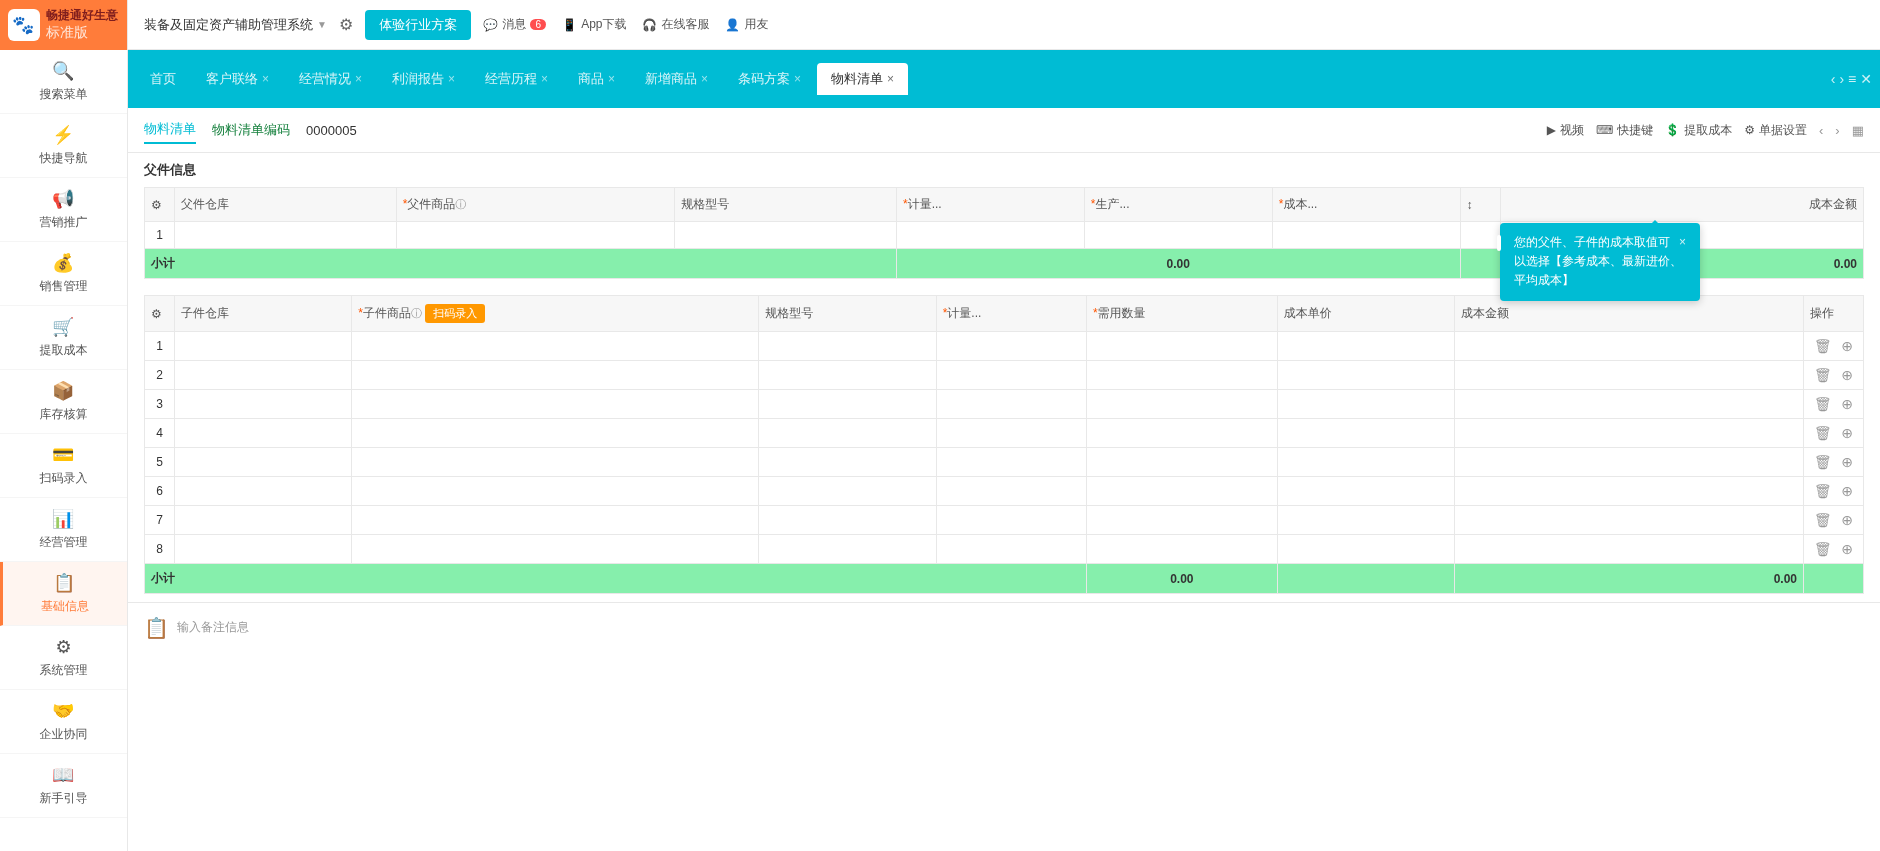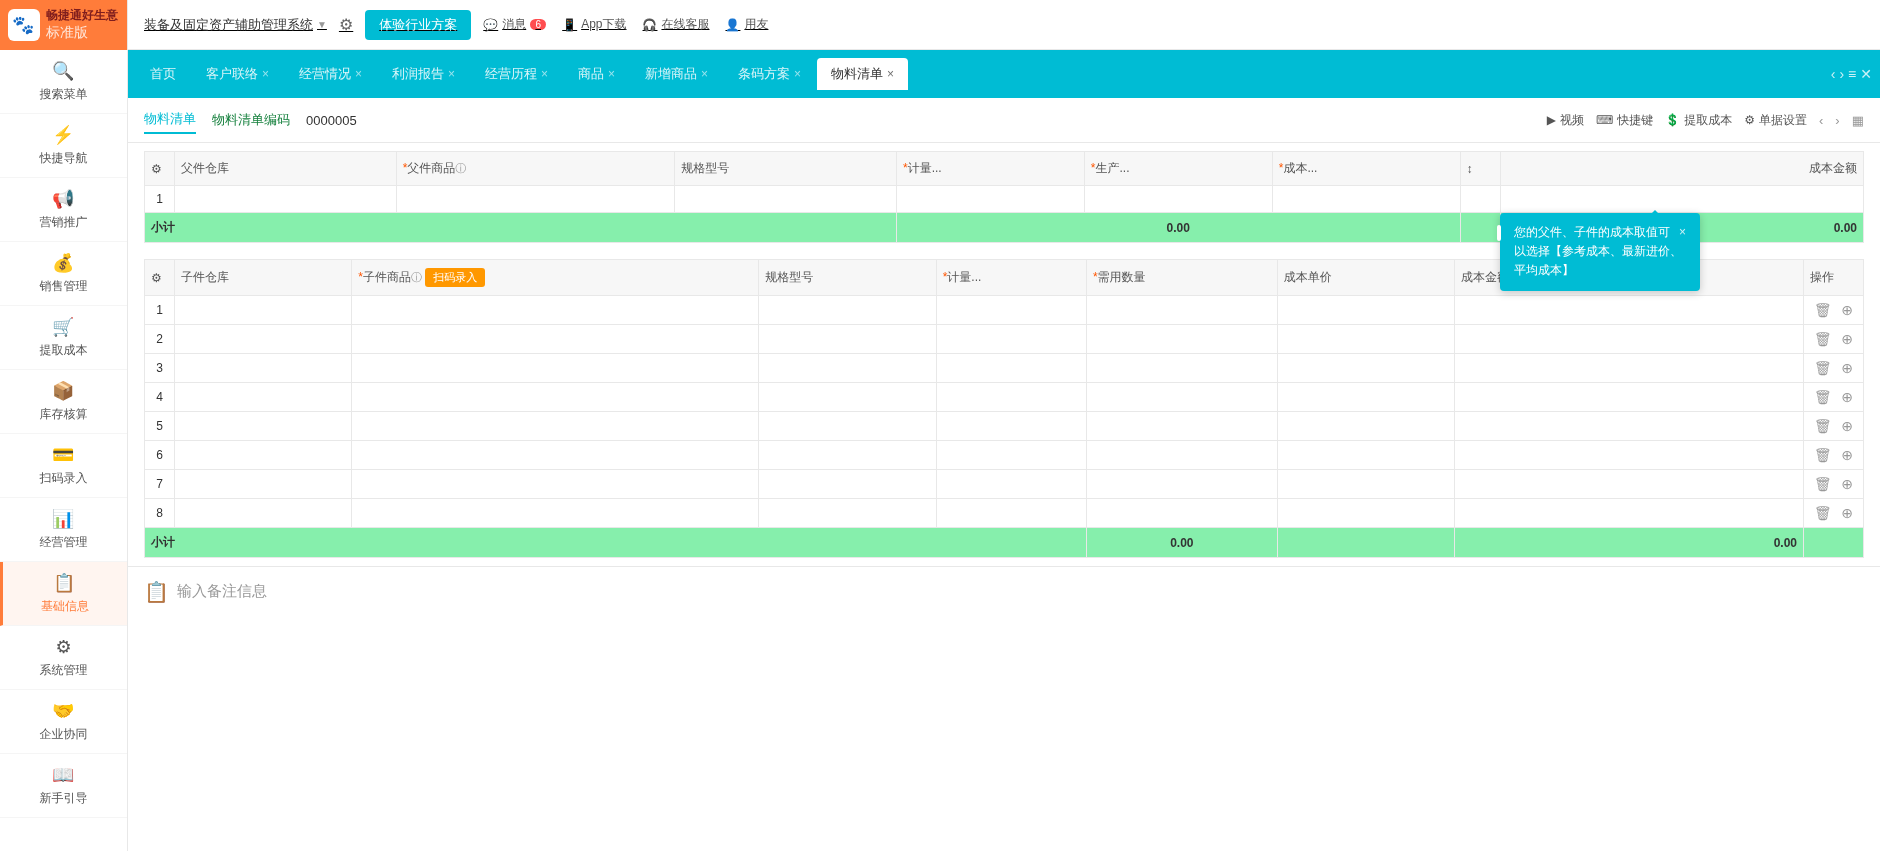--- a/index.html
+++ b/index.html
@@ -54,21 +54,20 @@
 
     
     .topbar {
       background: #fff;
       height: 50px;
       display: flex;
       align-items: center;
       padding: 0 16px;
       border-bottom: 1px solid #e8e8e8;
       gap: 12px;
-      text-decoration: underline;
     }
     .topbar-actions { display: flex; align-items: center; gap: 16px; }
     .topbar-action { display: flex; align-items: center; gap: 4px; cursor: pointer; color: #555; font-size: 12px; }
     .badge {
       background: #ff4d4f;
       color: #fff;
       font-size: 10px;
       border-radius: 8px;
       padding: 0 4px;
       min-width: 16px;
@@ -85,21 +84,21 @@
     }
     .gear-btn { background: none; border: none; cursor: pointer; font-size: 16px; color: #666; }
     .dropdown-arrow { font-size: 10px; color: #999; }
     .sys-dropdown { display: flex; align-items: center; gap: 4px; cursor: pointer; font-size: 13px; color: #333; }
 
     
     .nav-tabs {
       background: #00bcd4;
       display: flex;
       align-items: center;
-      height: 48px;
+      height: 58px;
       padding: 0 8px;
       gap: 2px;
       overflow-x: auto;
     }
     .nav-tab {
       display: flex;
       align-items: center;
       gap: 4px;
       padding: 0 14px;
       height: 32px;
@@ -213,21 +212,21 @@
     .bottom-bar {
       height: 50px;
       background: #fff;
       border-top: 1px solid #e8e8e8;
       display: flex;
       align-items: center;
       padding: 0 16px;
       gap: 8px;
     }
     .bottom-icon { font-size: 20px; color: #00bcd4; cursor: pointer; }
-    .bottom-text { font-size: 15px; color: #999; }
+    .bottom-text { font-size: 12px; color: #999; }
 
     
     ::-webkit-scrollbar { width: 6px; height: 6px; }
     ::-webkit-scrollbar-thumb { background: #ccc; border-radius: 3px; }
 
     
     .nav-extra { margin-left: auto; display: flex; align-items: center; gap: 4px; color: rgba(255,255,255,0.8); }
     .nav-extra-btn { cursor: pointer; font-size: 14px; }
   </style>
 </head>
@@ -391,20 +390,21 @@
           <span>⚙</span>
           <span>单据设置</span>
         </div>
         <span style="cursor:pointer;color:#999;">‹</span>
         <span style="cursor:pointer;color:#999;">›</span>
         <span style="cursor:pointer;color:#999;">▦</span>
       </div>
     </div>
 
     <div class="section">
+      <div class="section-title">父件信息</div>
       <table class="data-table">
         <thead>
           <tr>
             <th class="col-settings">⚙</th>
             <th>
               <span>父件仓库</span>
             </th>
             <th>
               <span class="required">*</span><span>父件商品</span><span style="color:#999;font-size:11px;">ⓘ</span>
             </th>

